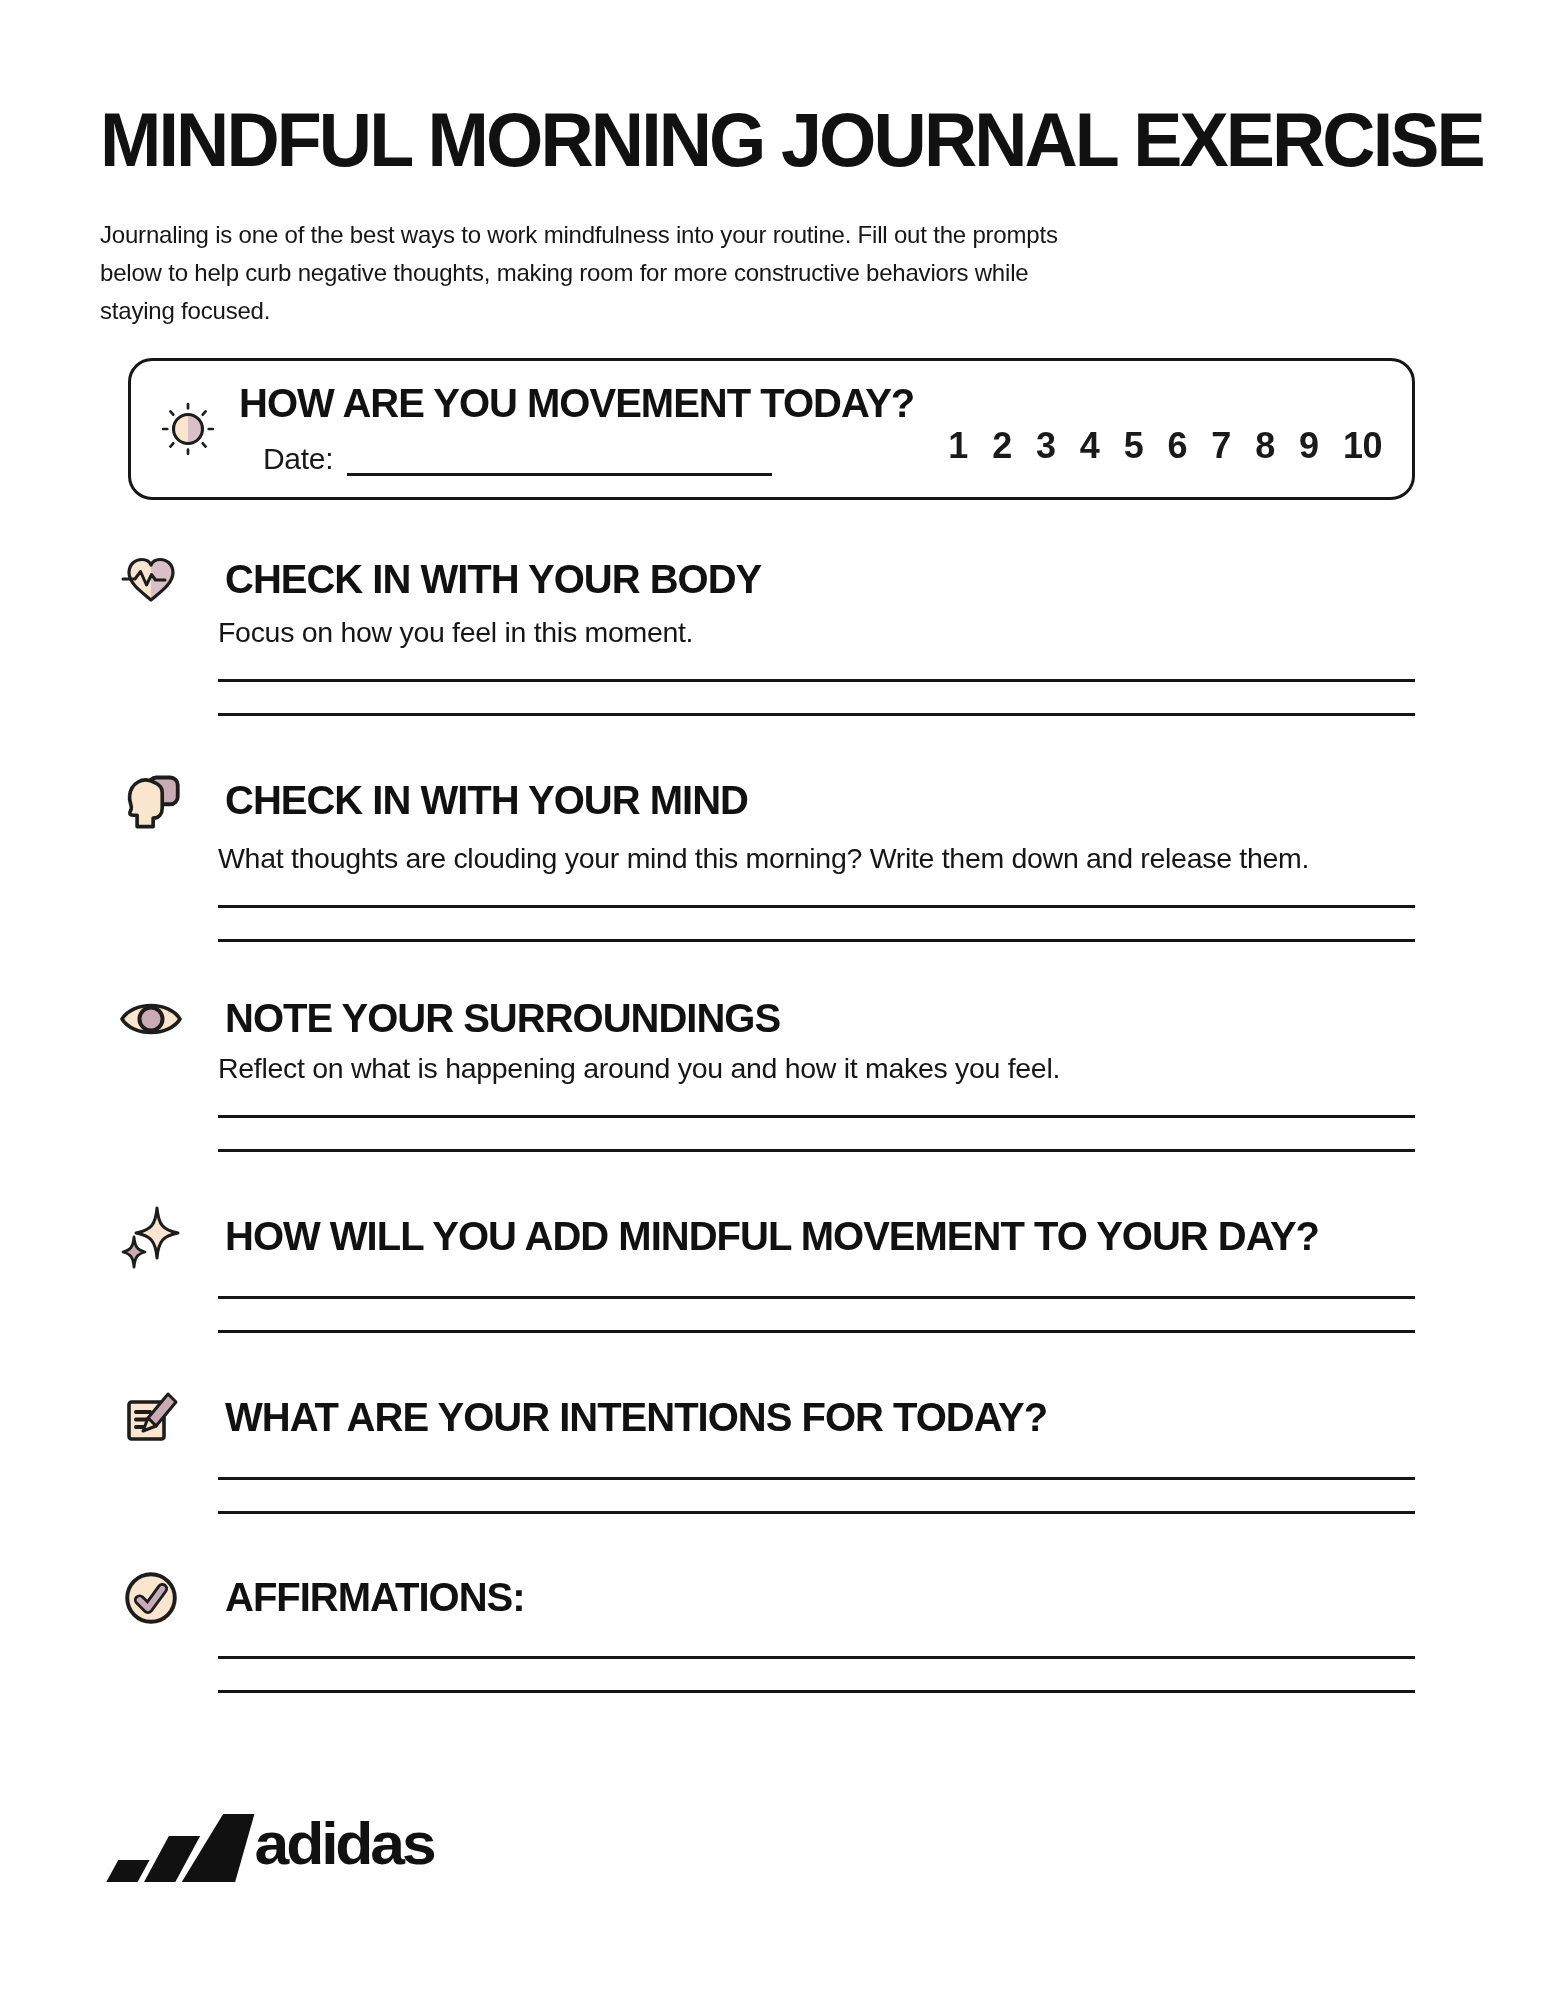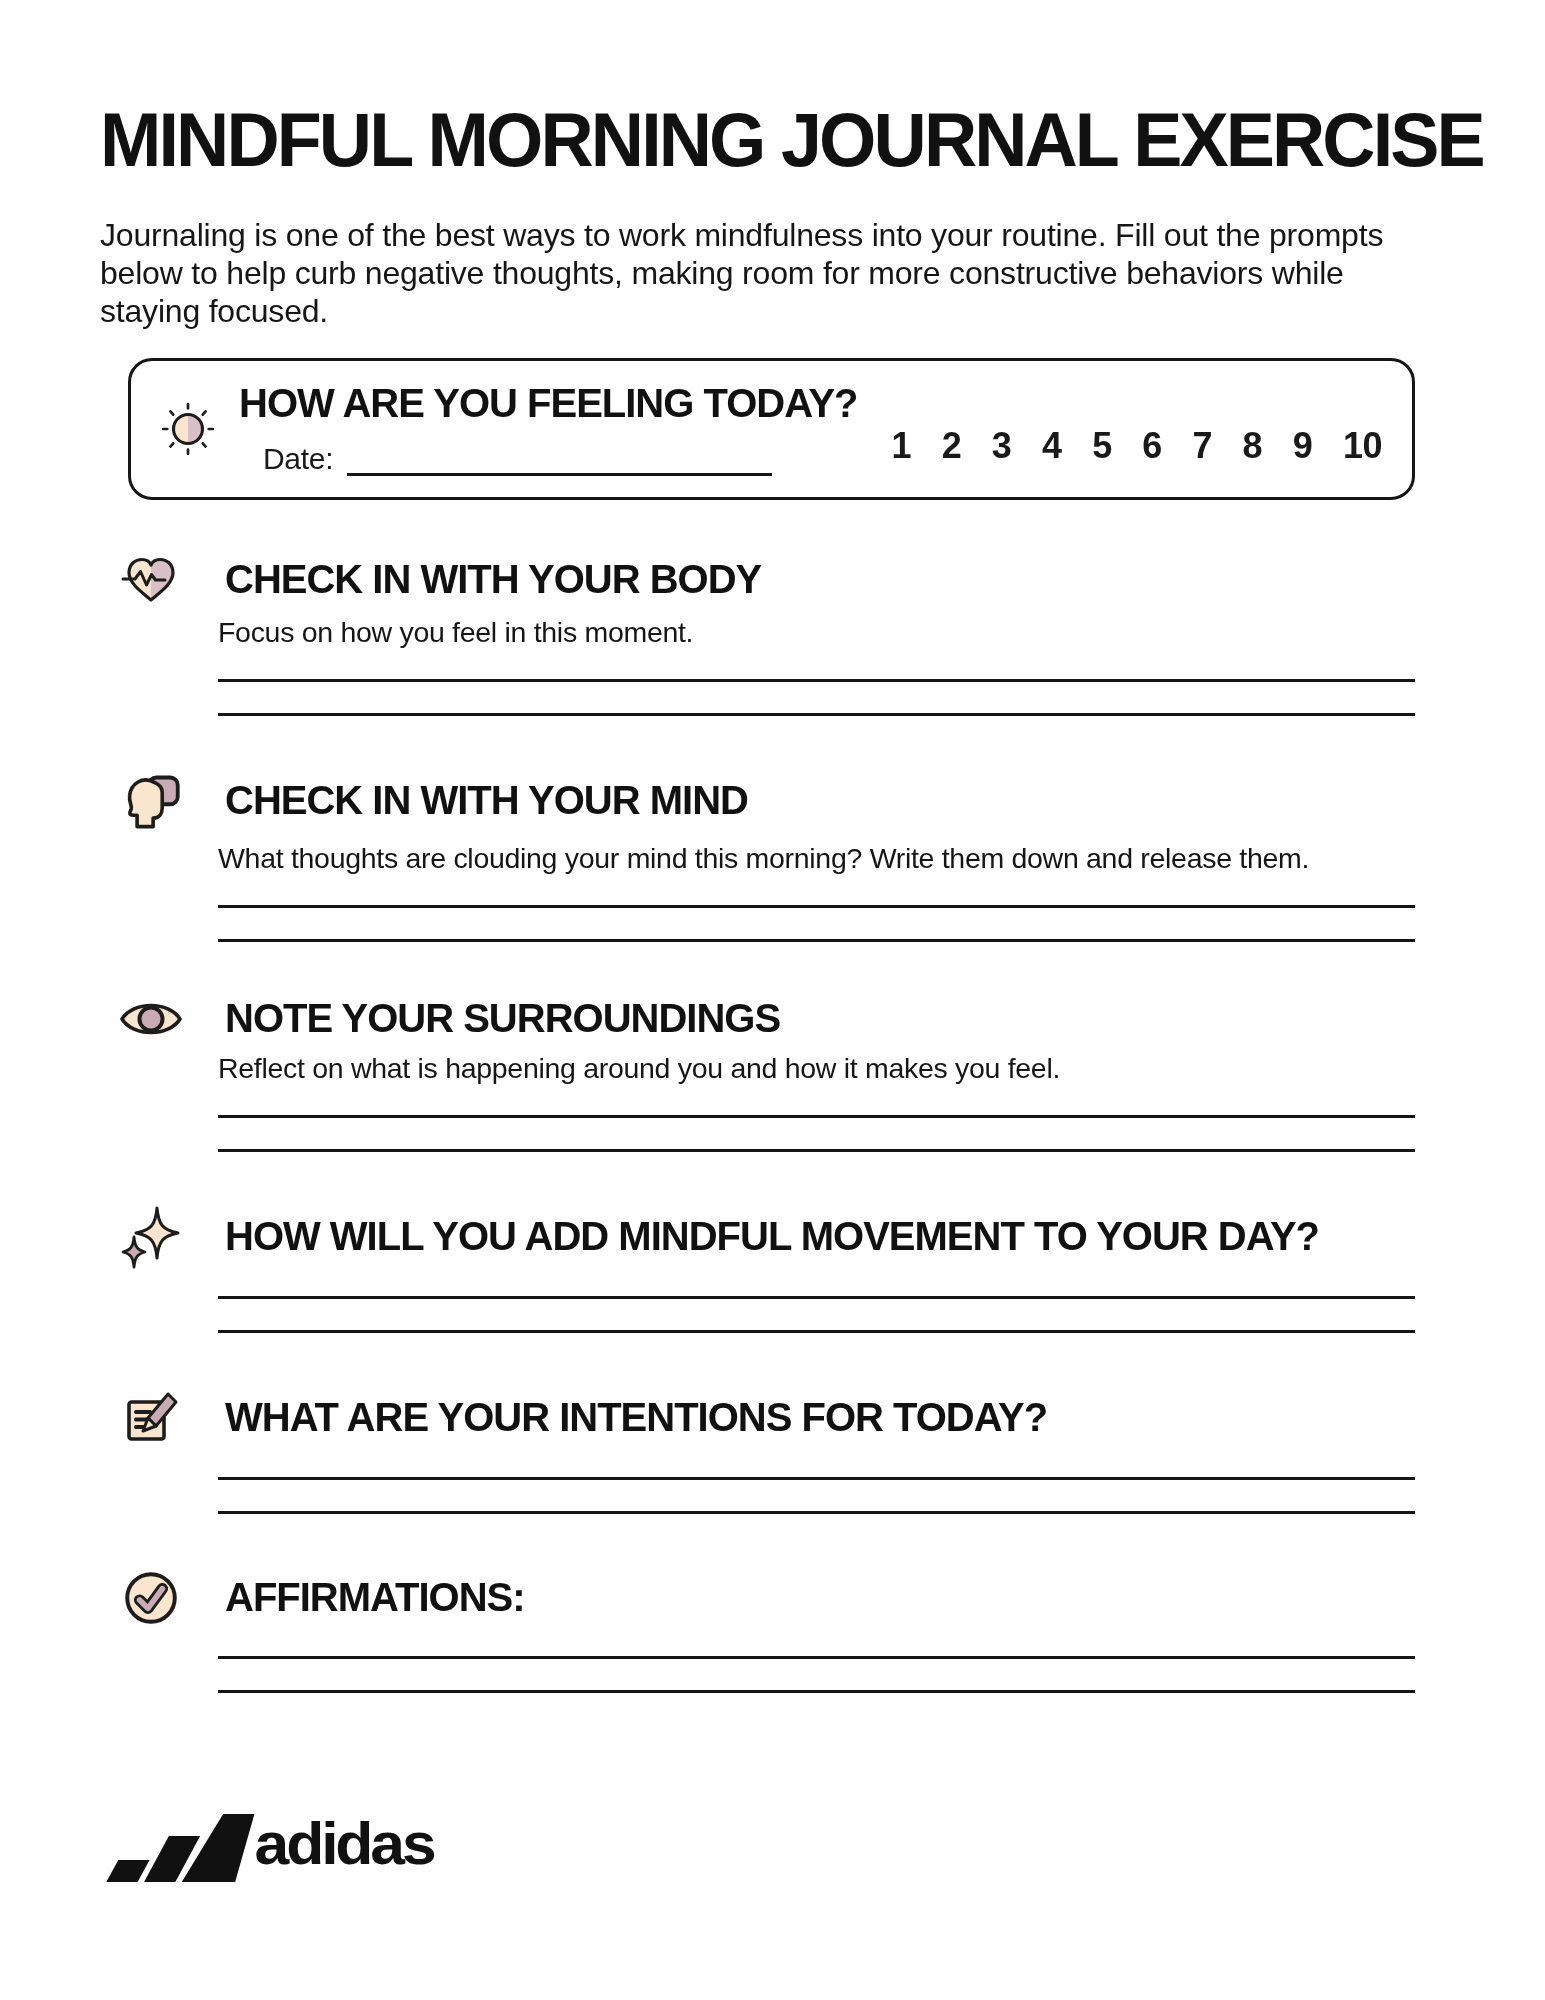--- a/index.html
+++ b/index.html
@@ -17,21 +17,21 @@
     margin-top:100px;
     font-size:76px;
     font-weight:700;
     letter-spacing:-3px;
     line-height:1.05;
     white-space:nowrap;
     transform:scaleX(0.97);
     transform-origin:left center;
     color:#111;
   }
-  .intro { margin-top:36px; font-size:32px; line-height:38px; letter-spacing:-0.2px; color:#161616; }
+  .intro { margin-top:36px; font-size:24px; line-height:38px; letter-spacing:-0.2px; color:#161616; }
   .intro div { white-space:nowrap; }
 
   
   .feel-box {
     margin-top:28px; margin-left:28px;
     height:142px;
     border:3.5px solid #161616;
     border-radius:24px;
     display:flex; align-items:center;
     padding:0 30px 0 18px;
@@ -91,21 +91,21 @@
             <line x1="11" y1="45" x2="13.8" y2="41.8"></line>
             <line x1="4" y1="28" x2="8" y2="28"></line>
             <line x1="11" y1="11" x2="13.8" y2="14.2"></line>
           </g>
           <path d="M28,14 A14,14 0 0 0 28,42 Z" fill="#fae6cf"></path>
           <path d="M28,14 A14,14 0 0 1 28,42 Z" fill="#d9c0c8"></path>
           <circle cx="28" cy="28" r="14" fill="none" stroke="#1d1d1b" stroke-linejoin="round" stroke-linecap="round" stroke-width="3"></circle>
         </svg>
       </span>
     <div class="feel-left">
-      <div class="feel-title">HOW ARE YOU FEELING TODAY?</div>
+      <div class="feel-title">HOW ARE YOU MOVEMENT TODAY?</div>
       <div class="date-row">
         <span>Date:</span>
         <span class="date-line"></span>
       </div>
     </div>
     <div class="scale" id="scale">
         <span>1</span>
         <span>2</span>
         <span>3</span>
         <span>4</span>

